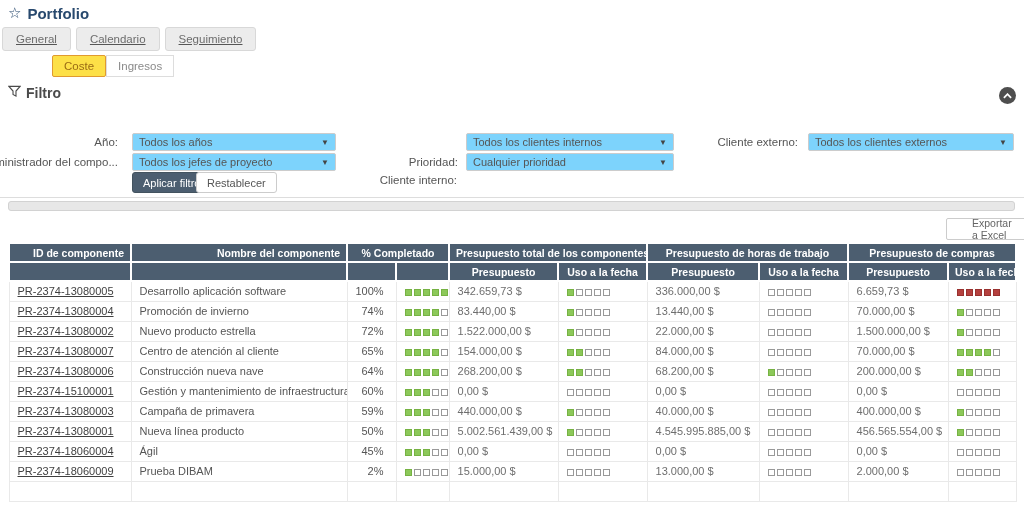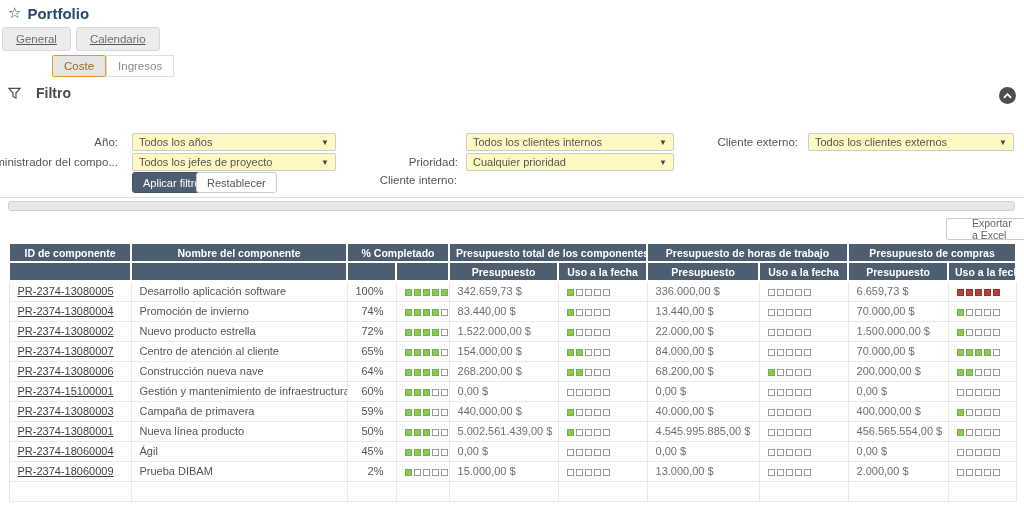--- a/index.html
+++ b/index.html
@@ -14,46 +14,46 @@
     font-size:15px; font-weight:bold; color:#28496e; }
   .star { font-size:15px; color:#28496e; font-weight:normal; }
   
   .tabs { position:absolute; left:2px; top:27px; display:flex; gap:5px;text-decoration:underline; }
   .tab { background:#ececec; border:1px solid #d8d8d8; border-radius:3px; color:#6d6d6d;
     font-size:11.5px; padding:5px 13px; cursor:pointer; white-space:nowrap; }
   
   .subtabs { position:absolute; left:52px; top:55px; display:flex; }
   .subtab { padding:4px 11px; font-size:11.5px; border:1px solid #ddd; background:#fff;
     color:#8a8a8a; cursor:pointer; }
-  .subtab.active { background:#e5e5e5; border-color:#e09a2f; color:#9a6b14; border-radius:2px; }
+  .subtab.active { background:#fde047; border-color:#e09a2f; color:#9a6b14; border-radius:2px; }
   
-  .filter-heading { position:absolute; left:8px; top:85px; display:flex; align-items:center; gap:15px;
+  .filter-heading { position:absolute; left:8px; top:85px; display:flex; gap:5px;
     font-size:14px; font-weight:bold; color:#4a4a4a; }
   .collapse-btn { position:absolute; left:999px; top:87px; width:17px; height:17px; border-radius:50%;
     background:#4e4e4e; display:flex; align-items:center; justify-content:center; cursor:pointer; }
   .flt-label { position:absolute; text-align:right; width:140px; color:#555; font-size:11.5px; }
-  .sel { position:absolute; height:18px; border:1px solid #ccc; border-radius:2px; background:#fef9c3;
+  .sel { position:absolute; height:18px; border:1px solid #ccc; border-radius:2px; background:#7dd3fc;
     display:flex; align-items:center; padding:0 6px; color:#555; font-size:11px; cursor:pointer; }
   .sel .caret { margin-left:auto; font-size:8px; color:#444; }
   .btn { position:absolute; height:21px; border-radius:3px; font-size:11px; padding:0 10px;
     display:flex; align-items:center; cursor:pointer; }
   .btn-apply { background:#4c5e70; border:1px solid #43535f; color:#fff; }
   .btn-reset { background:#fff; border:1px solid #ccc; color:#555; }
   .filter-divider { position:absolute; left:0; top:197px; width:1024px; height:1px; background:#ddd; }
   .grey-strip { position:absolute; left:8px; top:201px; width:1007px; height:10px;
     background:#e7e7e7; border:1px solid #d2d2d2; border-radius:3px; }
   .btn-export { position:absolute; left:946px; top:218px; height:22px; background:#fff;
     border:1px solid #ccc; border-radius:2px; color:#666; font-size:10.5px;
     display:flex; align-items:center; padding:0 25px; cursor:pointer; }
   
   .grid-wrap { position:absolute; left:8px; top:242px; width:1007px; }
   table { border-collapse:collapse; table-layout:fixed; width:1007px; }
   th { background:#4c5e70; color:#fff; font-size:10.5px; font-weight:bold;
     border:2px solid #fff; padding:0 6px; height:19px; white-space:nowrap; overflow:hidden; }
-  th.left { text-align:center; } th.center { text-align:center; }
+  th.left { text-align:right; } th.center { text-align:center; }
   td { border:1px solid #e9e9e9; height:20px; padding:0 8px; white-space:nowrap; overflow:hidden;
     font-size:11px; color:#555; background:#fff; }
   td.right { text-align:left; color:#6e6e6e; }
   td.pct { text-align:right; padding-right:12px; }
   a.comp-link { color:#3f3f3f; text-decoration:underline; cursor:pointer; }
   .sqrow { display:inline-flex; gap:2px; vertical-align:middle; }
   .sq { width:7px; height:7px; display:inline-block; border:1px solid #999; background:#fff; }
   .sq.g { background:#8cc859; border-color:#76b243; }
   .sq.r { background:#b5403e; border-color:#99312f; }
 </style>
@@ -61,20 +61,21 @@
 <body>
 
 <div class="page-title">
   <span class="star">☆</span>
   <span>Portfolio</span>
 </div>
 
 <div class="tabs">
   <div class="tab">General</div>
   <div class="tab">Calendario</div>
+  <div class="tab">Seguimiento</div>
 </div>
 
 <div class="subtabs">
   <div class="subtab active">Coste</div>
   <div class="subtab">Ingresos</div>
 </div>
 
 <div class="filter-heading">
   <svg width="13" height="13" viewBox="0 0 14 14">
     <path d="M1 1.5 h12 L8.6 6.5 v5.5 l-3.2 -1.8 V6.5 Z" fill="none" stroke="#4a4a4a" stroke-width="1.2"></path>

